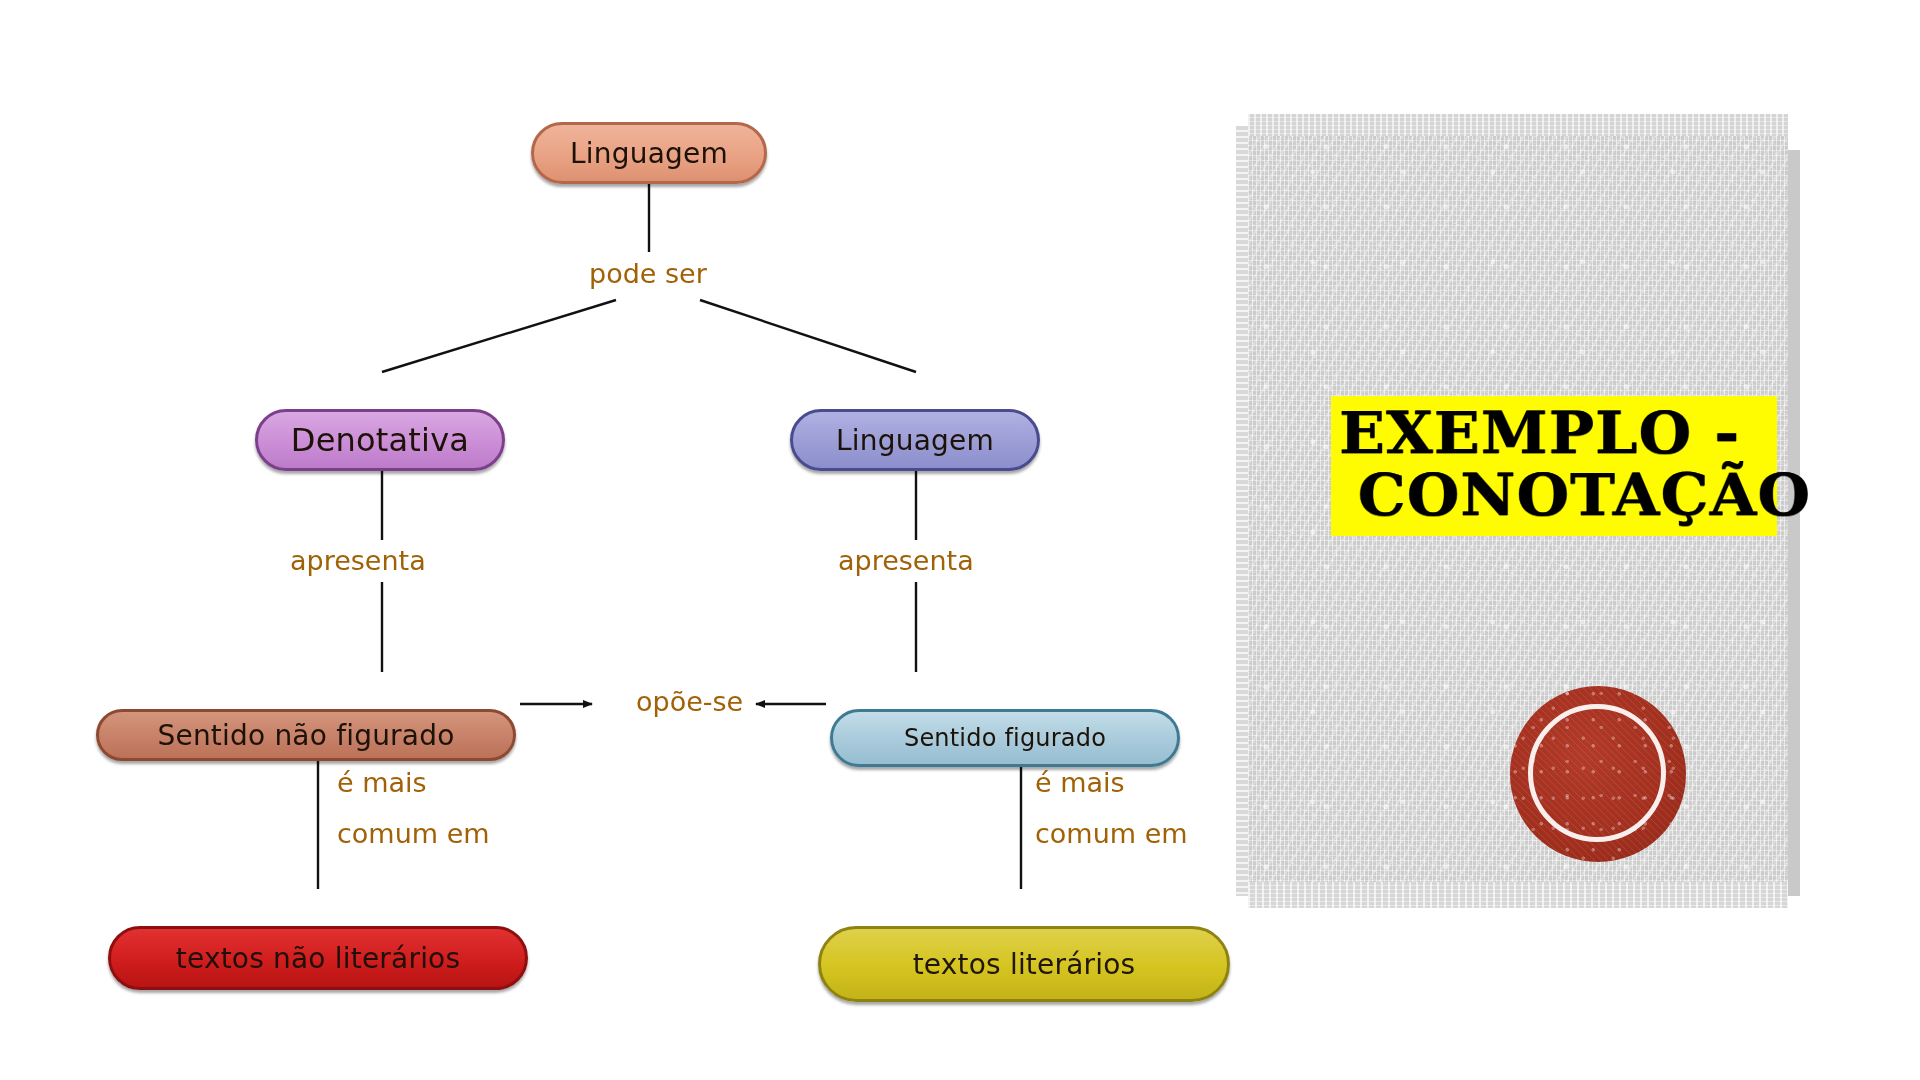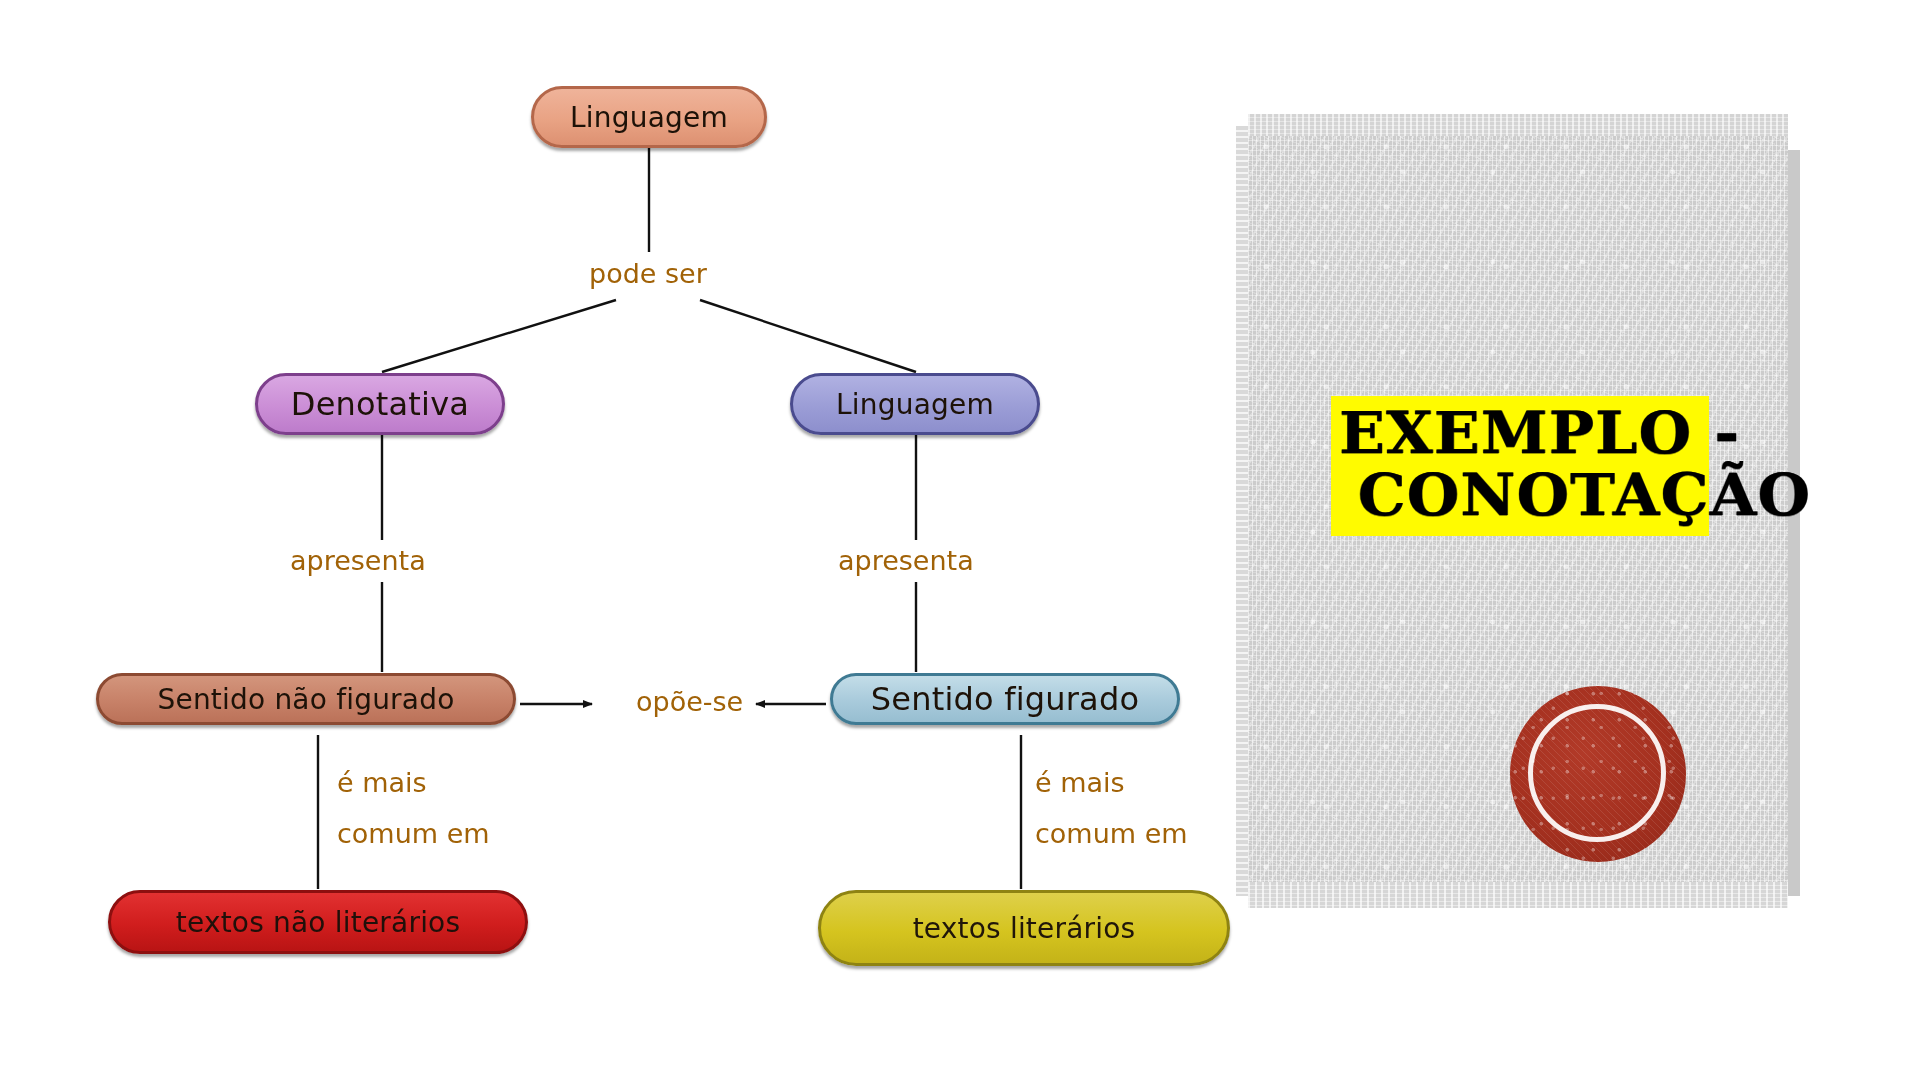--- a/index.html
+++ b/index.html
@@ -38,20 +38,21 @@
     display: flex;
     align-items: center;
     justify-content: center;
     border-radius: 999px;
     text-align: center;
     white-space: nowrap;
     color: #1d1208;
     font-family: "DejaVu Sans", sans-serif;
     letter-spacing: .2px;
     z-index: 5;
+    margin-top: 36px;
   }
 
   .node-linguagem {
     left: 531px; top: 86px;
     width: 236px; height: 62px;
     font-size: 28px;
     background: linear-gradient(180deg, #efb39a 0%, #e9a384 55%, #dd9172 100%);
     border: 3px solid #b4674a;
     box-shadow: 0 3px 3px rgba(0,0,0,.35);
   }
@@ -74,22 +75,22 @@
   .node-sentido-nao-figurado {
     left: 96px; top: 673px;
     width: 420px; height: 52px;
     font-size: 28px;
     background: linear-gradient(180deg, #d3957c 0%, #c78168 55%, #bb7259 100%);
     border: 3px solid #8c4a32;
     box-shadow: 0 3px 3px rgba(0,0,0,.35);
   }
   .node-sentido-figurado {
     left: 830px; top: 673px;
-    width: 350px; height: 52px;
-    font-size: 32px;
+    width: 350px; height: 58px;
+    font-size: 24px;
     background: linear-gradient(180deg, #c3dde8 0%, #a8cadb 55%, #97bed1 100%);
     border: 3px solid #3f7a93;
     box-shadow: 0 3px 3px rgba(0,0,0,.35);
   }
   .node-textos-nao-literarios {
     left: 108px; top: 890px;
     width: 420px; height: 64px;
     font-size: 28px;
     background: linear-gradient(180deg, #e23131 0%, #d01d1d 55%, #b91414 100%);
     border: 3px solid #8d0f0f;
@@ -180,21 +181,21 @@
     background-color: #d9d9d9;
     background-image:
       repeating-linear-gradient(0deg, rgba(255,255,255,.7) 0 2px, rgba(255,255,255,0) 2px 6px);
     background-size: 6px 6px;
   }
 
   #exemplo-title {
     position: absolute;
     left: 83px;
     top: 260px;
-    width: 378px;
+    width: 446px;
     padding: 6px 4px 10px 8px;
     box-sizing: border-box;
     background: #fffb00;
     z-index: 3;
   }
   #exemplo-title .line {
     display: block;
     font-family: "DejaVu Serif", serif;
     font-weight: bold;
     font-size: 58px;

